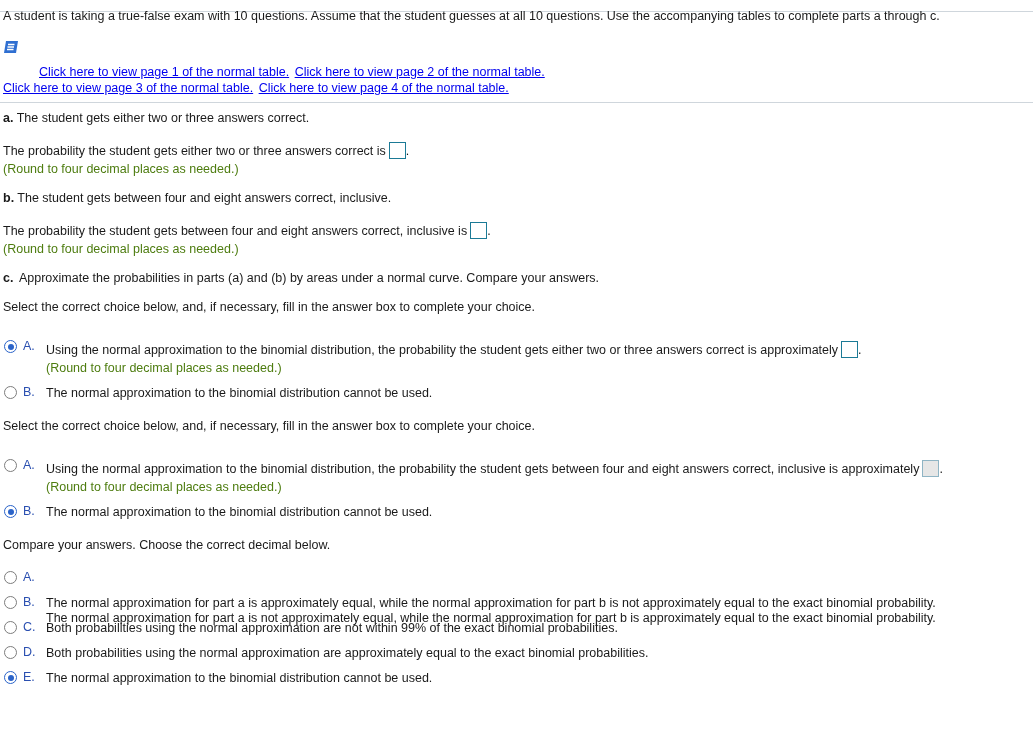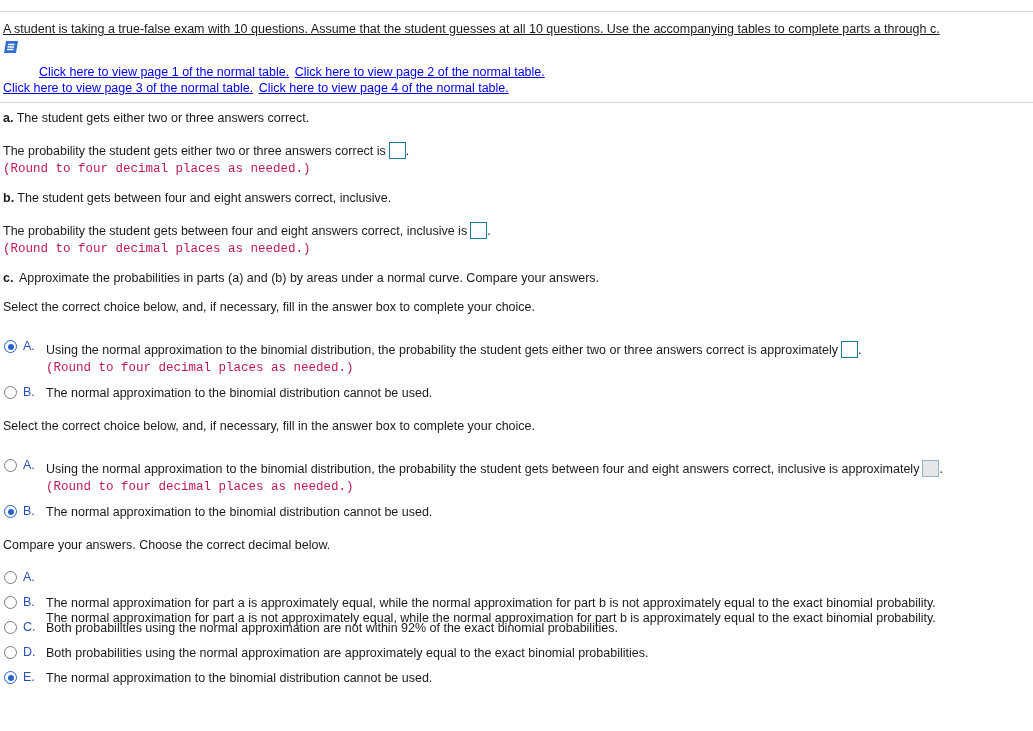--- a/index.html
+++ b/index.html
@@ -1,37 +1,37 @@
 <!DOCTYPE html>
 <html><head>
 <meta charset="utf-8">
 <style>
   html, body { margin:0; padding:0; background:#ffffff; }
   body { width:1033px; height:731px; position:relative; overflow:hidden;
          font-family:"Liberation Sans", sans-serif; font-size:12.5px; color:#1a1a1a; }
   .hr { position:absolute; left:0; width:1033px; height:1px; background:#cfd6dc; }
   .line { position:absolute; left:3px; white-space:nowrap; line-height:16px; }
-  .blue-note { color:#be185d;font-family:Liberation Mono, monospace; }
+  .blue-note { color:#4d7c0f; }
   a.link { color:#0000ee; text-decoration:underline; cursor:pointer; }
   .book { display:inline-block; width:17px; height:14px; vertical-align:-2px; margin-right:8px; }
   .abox { display:inline-block; width:17px; height:17px; border:1px solid #1b7a96; vertical-align:-4px; margin-left:3px; background:#fff; box-sizing:border-box; }
   .abox.disabled { border-color:#8fb4c4; background:#e6e6e6; }
   .radio { position:absolute; width:13px; height:13px; border:1px solid #7d7d7d; border-radius:50%; box-sizing:border-box; background:#fff; }
   .radio.on { border-color:#2a63c9; }
   .radio.on::after { content:""; position:absolute; left:2.5px; top:2.5px; width:6px; height:6px; border-radius:50%; background:#2a63c9; }
   .letter { position:absolute; color:#2a4fb0; font-weight:normal; }
   .optText { position:absolute; white-space:nowrap; line-height:16px; }
   b { font-weight:bold; }
 </style>
 </head>
 <body>
 
 <div class="hr" style="top:11px;"></div>
 
-<div class="line" style="top:21px;text-decoration:underline;">A student is taking a true-false exam with 10 questions. Assume that the student guesses at all 10 questions. Use the accompanying tables to complete parts a through c.</div>
+<div class="line" style="top:8px;">A student is taking a true-false exam with 10 questions. Assume that the student guesses at all 10 questions. Use the accompanying tables to complete parts a through c.</div>
 <div class="line" style="top:40px;">
   <svg class="book" viewBox="0 0 17 14">
     <path d="M3 1 H15 L13 13 H1 Z" fill="#2f6fd1"></path>
     <path d="M5 4.5 H11.5 M4.5 7 H11 M4 9.5 H10.5" stroke="#ffffff" stroke-width="1.4"></path>
   </svg>
 </div>
 <div class="line" style="top:64px;margin-left:36px;">
   <a class="link">Click here to view page 1 of the normal table.</a>
   <a class="link" style="margin-left:2px;">Click here to view page 2 of the normal table.</a>
 </div>
@@ -104,21 +104,21 @@
   <span class="optText" style="left:46px;top:570px;margin-top:40px;">The normal approximation for part a is not approximately equal, while the normal approximation for part b is approximately equal to the exact binomial probability.</span>
 </div>
 <div>
   <span class="radio" style="left:4px;top:596px;"></span>
   <span class="letter" style="left:23px;top:595px;">B.</span>
   <span class="optText" style="left:46px;top:595px;">The normal approximation for part a is approximately equal, while the normal approximation for part b is not approximately equal to the exact binomial probability.</span>
 </div>
 <div>
   <span class="radio" style="left:4px;top:621px;"></span>
   <span class="letter" style="left:23px;top:620px;">C.</span>
-  <span class="optText" style="left:46px;top:620px;">Both probabilities using the normal approximation are not within 92% of the exact binomial probabilities.</span>
+  <span class="optText" style="left:46px;top:620px;">Both probabilities using the normal approximation are not within 99% of the exact binomial probabilities.</span>
 </div>
 <div>
   <span class="radio" style="left:4px;top:646px;"></span>
   <span class="letter" style="left:23px;top:645px;">D.</span>
   <span class="optText" style="left:46px;top:645px;">Both probabilities using the normal approximation are approximately equal to the exact binomial probabilities.</span>
 </div>
 <div>
   <span class="radio on" style="left:4px;top:671px;"></span>
   <span class="letter" style="left:23px;top:670px;">E.</span>
   <span class="optText" style="left:46px;top:670px;">The normal approximation to the binomial distribution cannot be used.</span>

